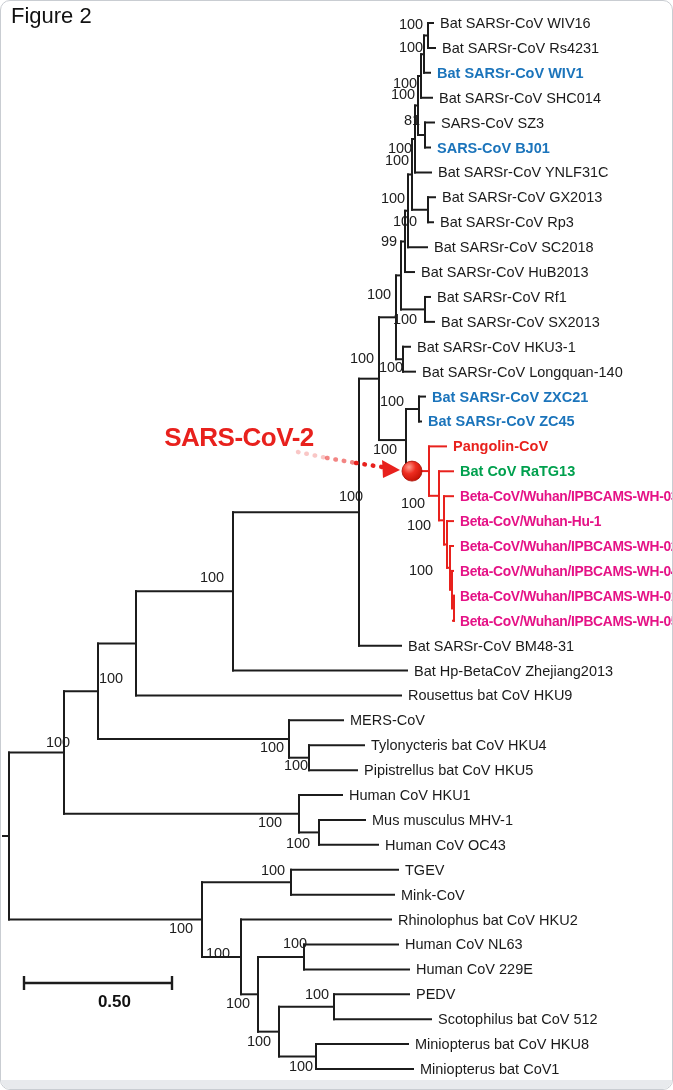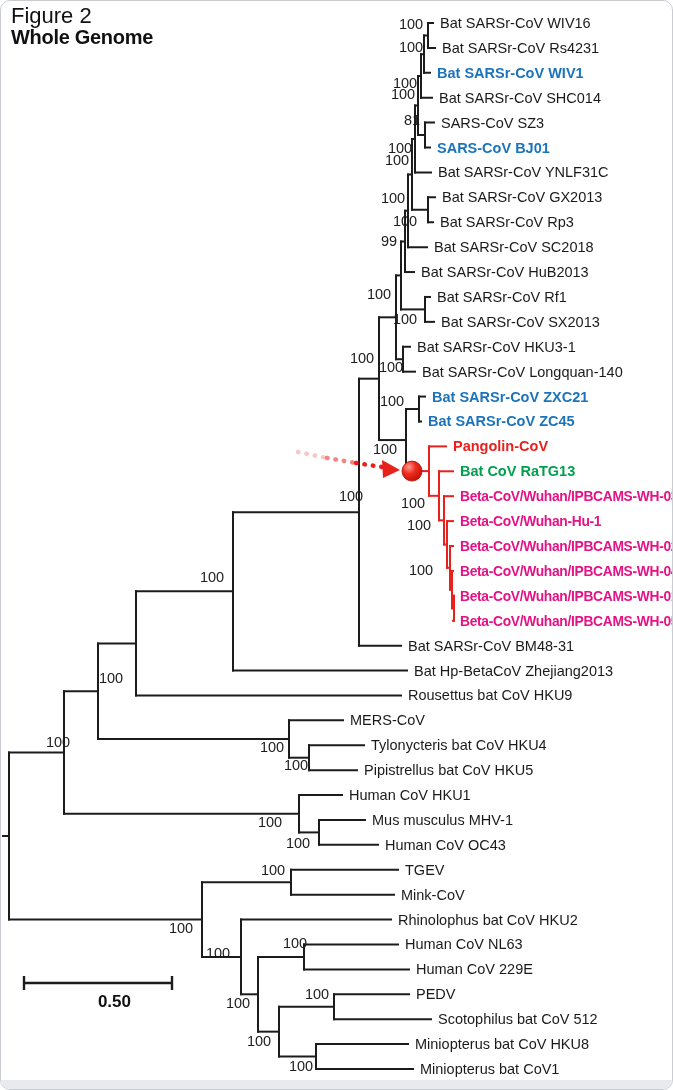--- a/index.html
+++ b/index.html
@@ -265,22 +265,22 @@
 
     <g id="scalebar">
       <line x1="22" y1="982" x2="172" y2="982" stroke="#1c1c1c" stroke-width="2.4"></line>
       <line x1="23" y1="975" x2="23" y2="989" stroke="#1c1c1c" stroke-width="2.4"></line>
       <line x1="171" y1="975" x2="171" y2="989" stroke="#1c1c1c" stroke-width="2.4"></line>
     </g>
   </svg>
 
   <div class="title">
     <div class="t1">Figure 2</div>
-    <div class="t2">Whole Genome</div>
   </div>
 
   <div class="annotation" id="annotation" style="color: rgb(232, 33, 29);">
+    <div>SARS-CoV-2</div>
   </div>
 
   <div class="scale-label">0.50</div>
 
   <div class="bottom-band"></div>
 </div>
 
 </body></html>

